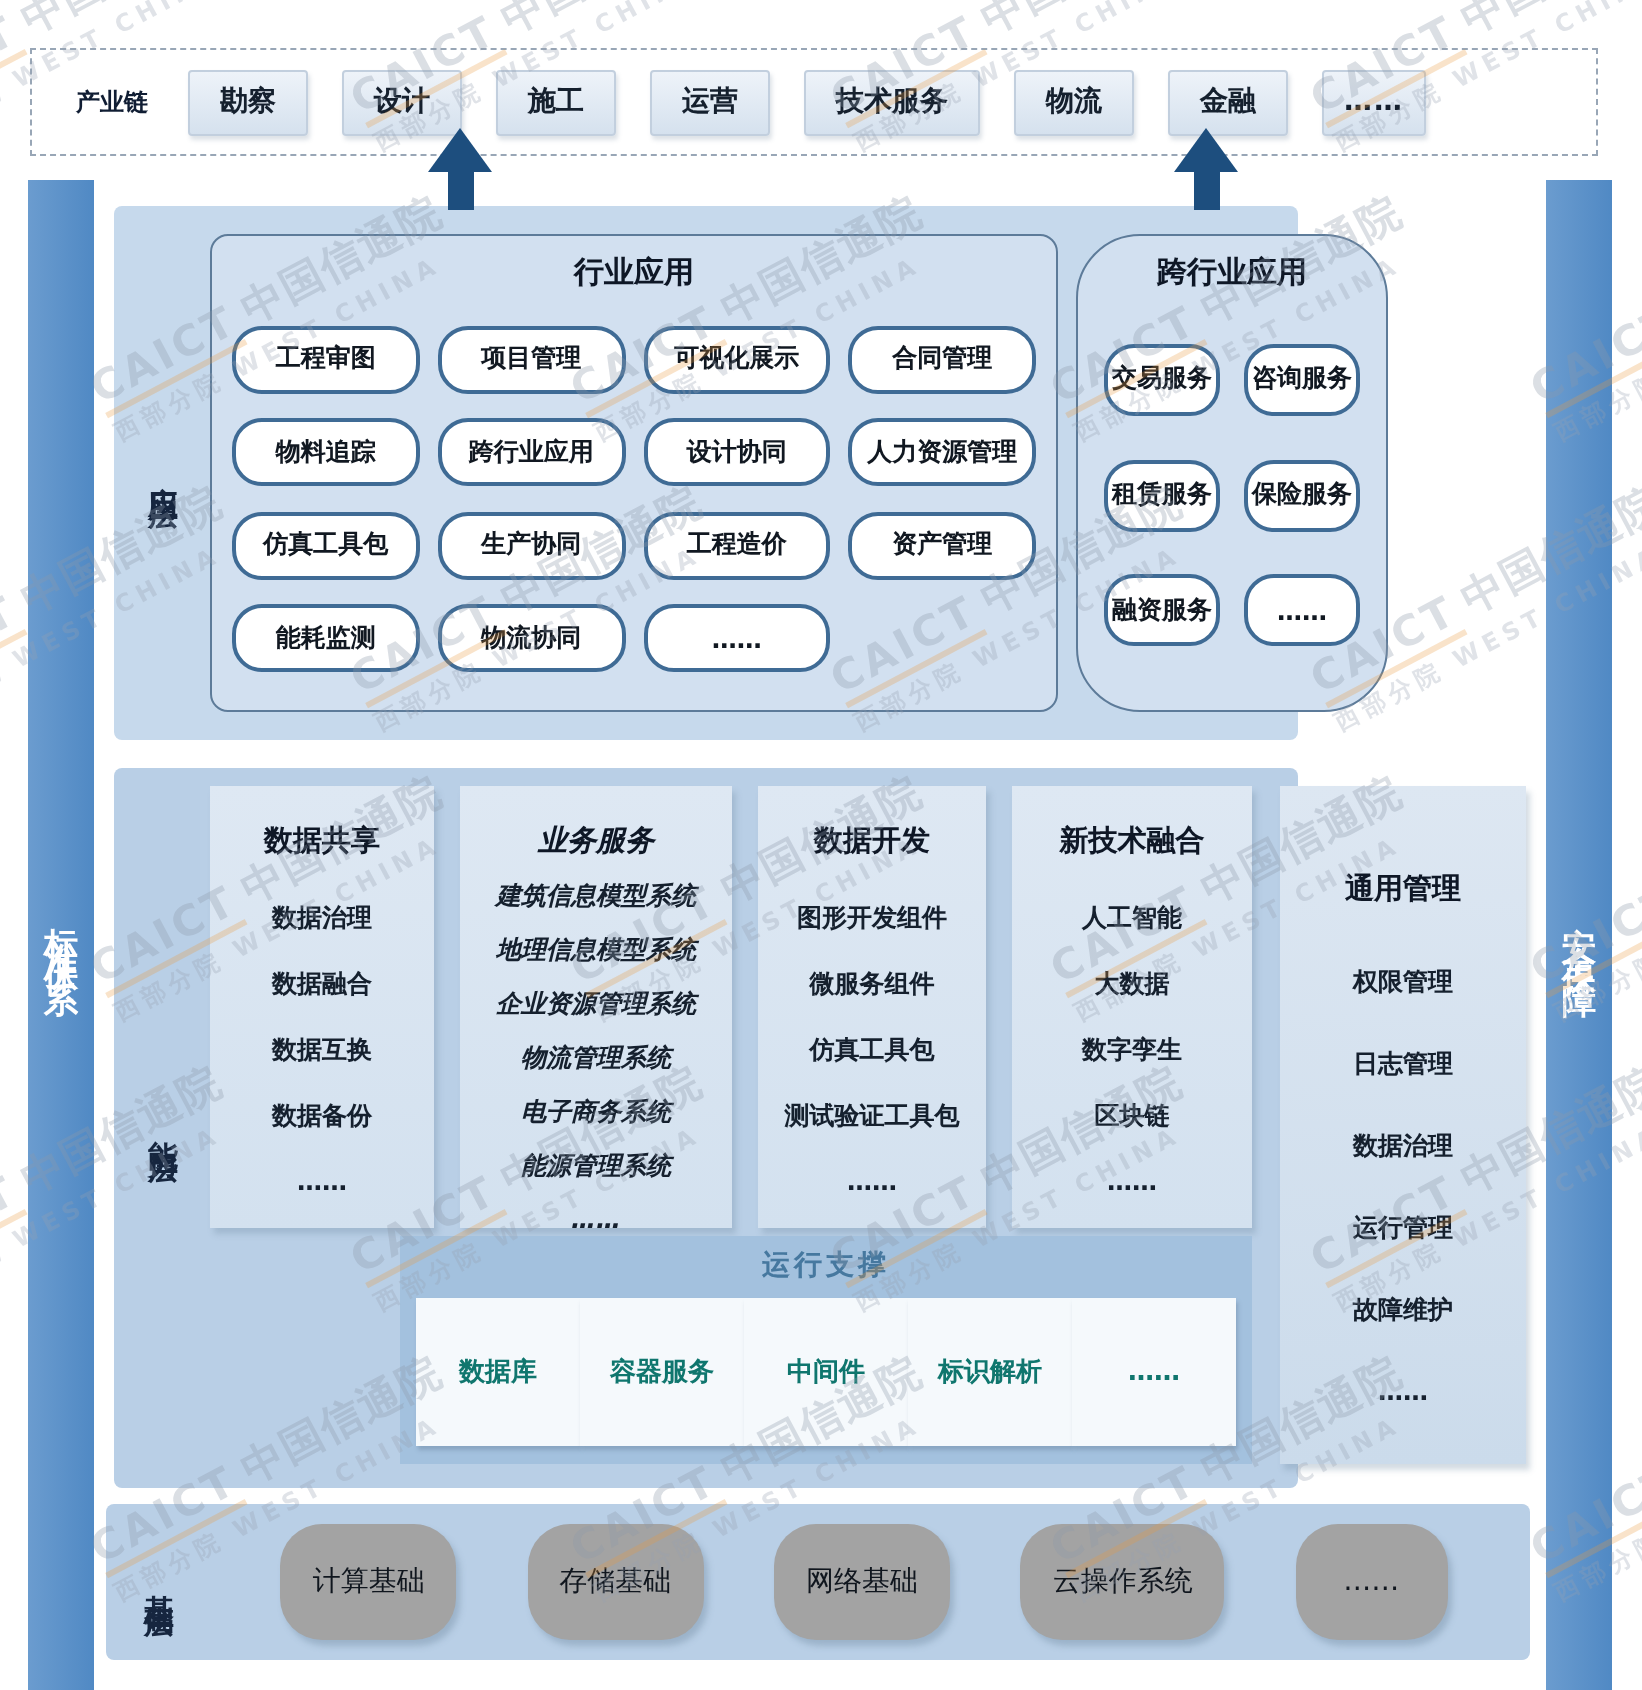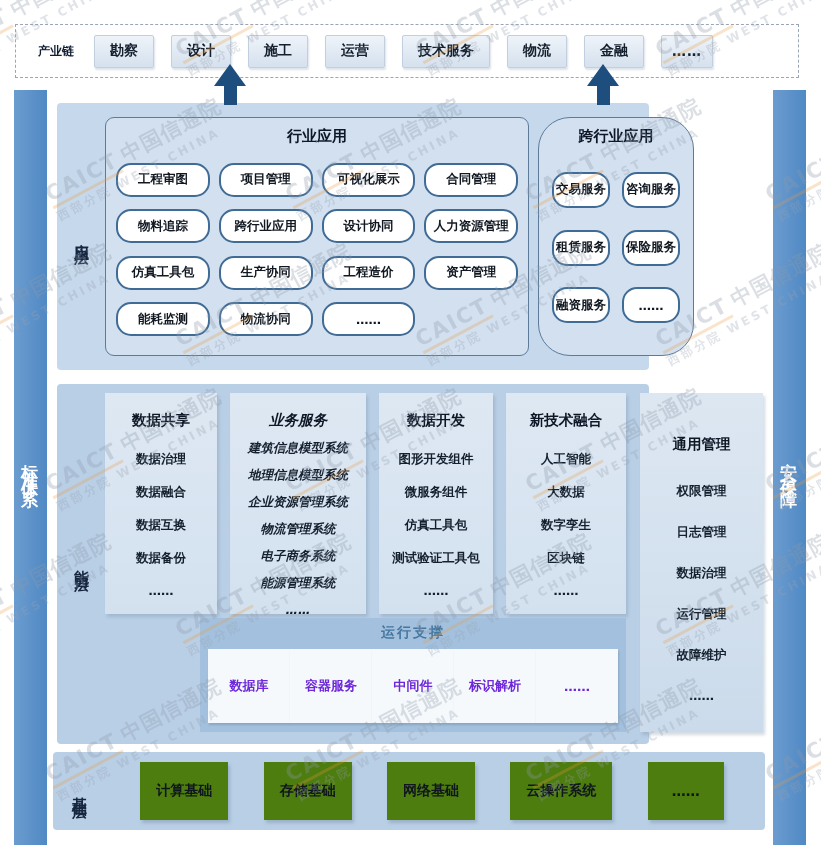--- a/index.html
+++ b/index.html
@@ -71,32 +71,32 @@
   .cap-col.c1{flex:0 0 112px;}
   .cap-col.c2{flex:0 0 136px;font-style:italic;}
   .cap-col.c2 .col-items div{line-height:27px;}
   .cap-col.c2 .col-title{margin-bottom:4px;}
   .cap-col.c3{flex:0 0 114px;}
   .cap-col.c4{flex:0 0 120px;}
   .runtime-box{background:#a3c1de;flex:1;display:flex;flex-direction:column;box-sizing:border-box;padding:6px 8px 9px;}
   .runtime-title{text-align:center;font-size:14px;font-weight:700;color:#46789f;letter-spacing:2px;margin-bottom:7px;}
   .runtime-items{display:flex;justify-content:space-evenly;flex:1;}
   .rt-box{background:#f5f9fc;box-shadow:1px 2px 2px rgba(90,115,140,.35);width:82px;display:flex;align-items:center;
-    justify-content:center;font-size:13px;font-weight:700;color:#6d28d9;white-space:nowrap;padding:0 4px;box-sizing:border-box;}
+    justify-content:center;font-size:13px;font-weight:700;color:#0f766e;white-space:nowrap;padding:0 4px;box-sizing:border-box;}
   .general-col{flex:0 0 123px;background:linear-gradient(#dde7f2,#cbdbeb);box-shadow:2px 3px 3px rgba(110,135,160,.3);
     box-sizing:border-box;display:flex;flex-direction:column;align-items:center;padding-top:42px;}
   .general-col .col-title{font-size:14.5px;font-weight:700;color:#0e1726;margin-bottom:16px;}
   .general-col .col-items div{line-height:41px;}
 
   
   .base-panel{top:752px;height:78px;left:53px;width:712px;background:#b9cfe6;}
   .base-panel .layer-gutter{flex:0 0 52px;}
   .base-items{flex:1;display:flex;align-items:center;justify-content:space-evenly;padding-right:6px;}
-  .base-box{background:#4d7c0f;box-shadow:2px 3px 3px rgba(100,125,150,.35);height:58px;display:flex;align-items:center;
-    justify-content:center;font-size:14px;font-weight:700;color:#10161e;white-space:nowrap;padding:0 16px;box-sizing:border-box;}
+  .base-box{background:#a3a3a3;box-shadow:2px 3px 3px rgba(100,125,150,.35);height:58px;display:flex;align-items:center;
+    justify-content:center;font-size:14px;font-weight:400;color:#10161e;white-space:nowrap;padding:0 16px;box-sizing:border-box;border-radius:21px;}
   .base-box.dots{padding:0 24px;}
 </style>
 </head>
 <body>
 
 <div class="canvas">
 
   <div class="wm-layer">
       <div class="wm-tile" style="left: -70px; top: -10px;">
         <div class="wm-l1"><span class="wm-caict">CAICT</span>中国信通院</div>

